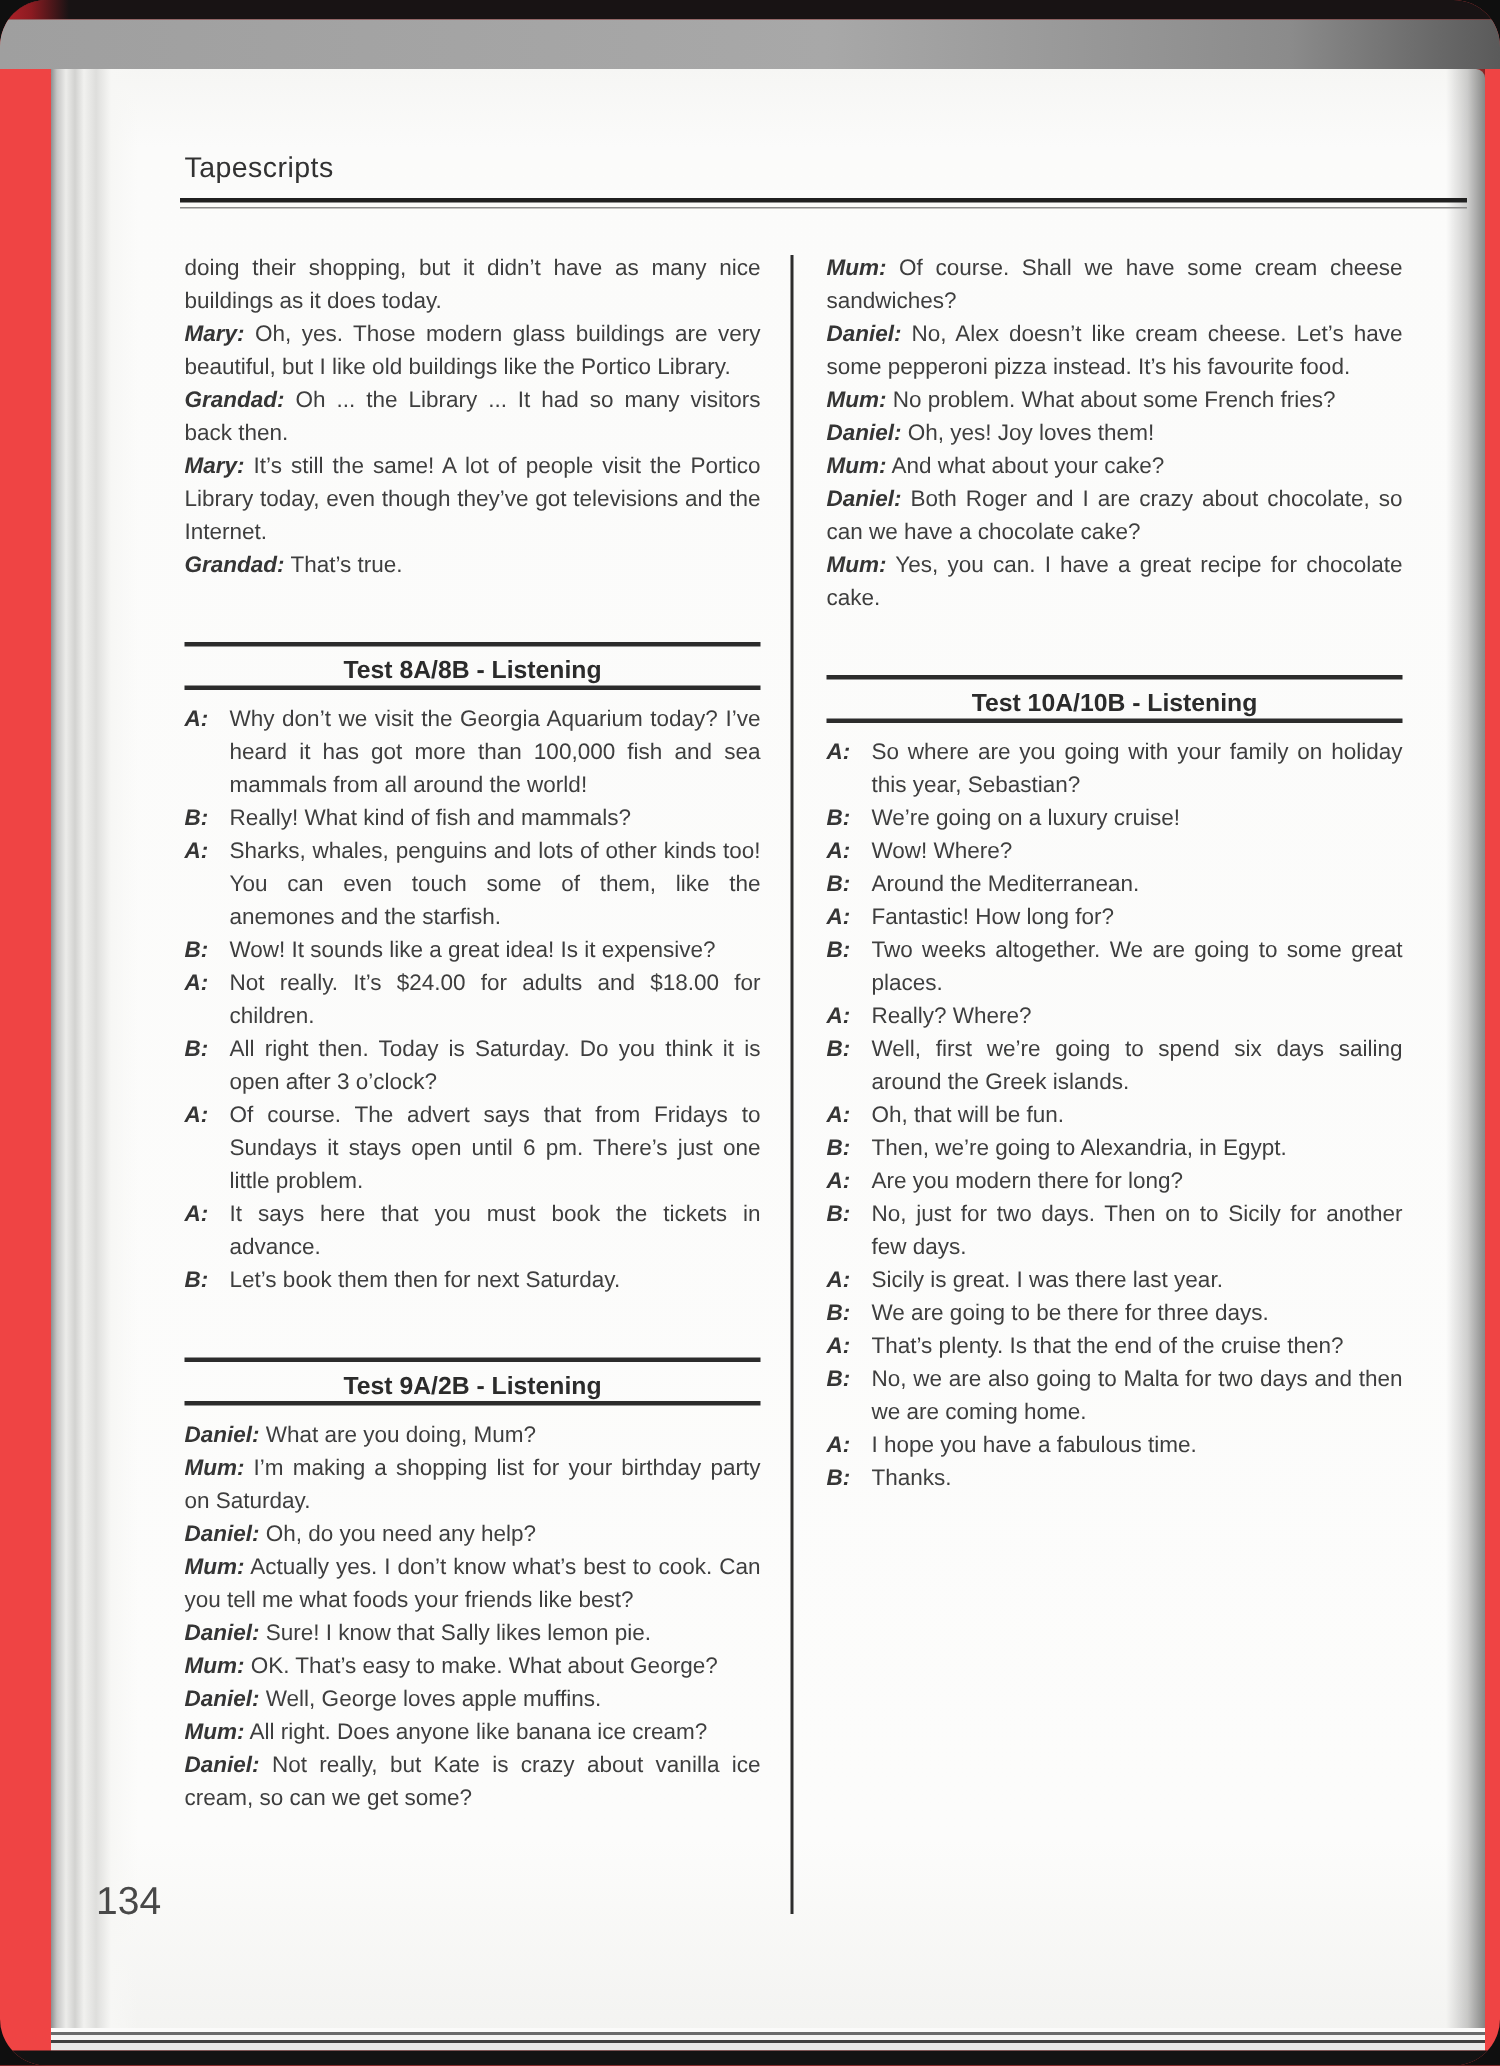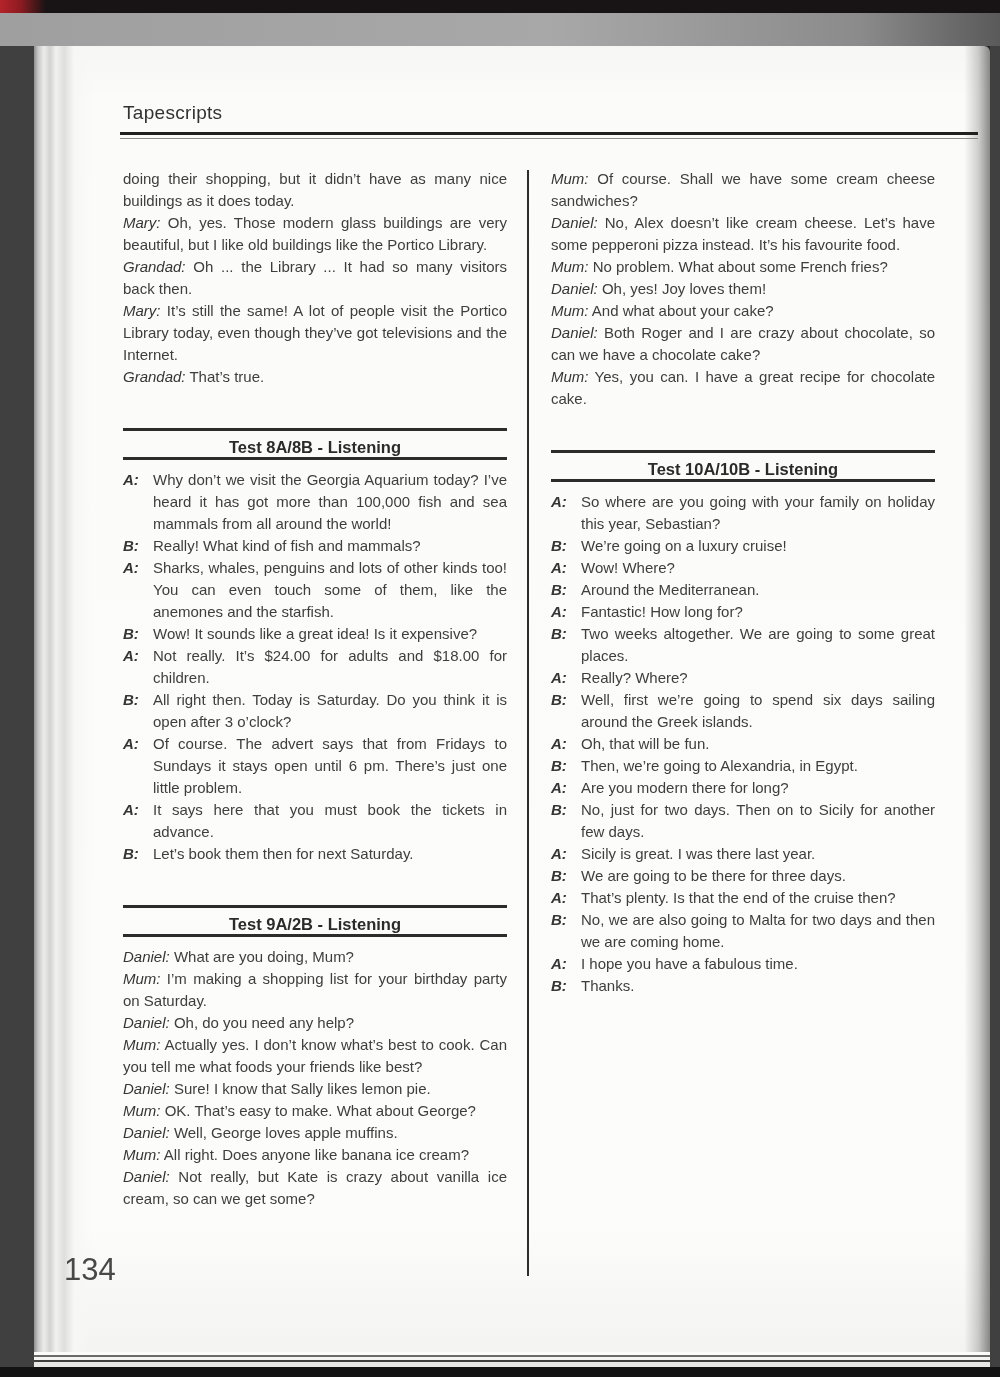--- a/index.html
+++ b/index.html
@@ -2,21 +2,21 @@
 <html><head>
 <meta charset="utf-8">
 <style>
   html,body{margin:0;padding:0;}
   body{
     width:1000px;height:1377px;
     background:#0f0f0f;
     font-family:"Liberation Sans","DejaVu Sans",sans-serif;
     -webkit-font-smoothing:antialiased;
   }
-  .scene{position:relative;width:1000px;height:1377px;overflow:hidden;background:#404040;}
+  .scene{position:relative;width:1000px;height:1377px;overflow:hidden;background:#ef4444;border-radius:31px;}
 
   
   .top-bar{position:absolute;top:0;left:0;width:100%;height:13px;background:#181314;}
   .red-corner{position:absolute;left:0;top:0;width:46px;height:13px;
     background:linear-gradient(90deg,#b5232a 0%,#8c1b21 45%,rgba(24,19,20,0) 100%);}
   .gray-strip{position:absolute;top:13px;left:0;width:100%;height:33px;
     background:linear-gradient(90deg,#9f9f9f 0%,#a8a8a8 55%,#8b8b8b 86%,#5a5a5a 100%);}
 
   
   .page{position:absolute;left:34px;top:46px;width:956px;height:1312px;
@@ -32,30 +32,30 @@
   .header-title{position:absolute;left:89px;top:56px;font-size:19px;letter-spacing:.3px;color:#323232;}
   .header-rule{position:absolute;left:86px;top:86px;width:858px;height:3px;background:#202020;}
   .header-rule-echo{position:absolute;left:86px;top:92px;width:858px;height:1px;background:#8a8a8a;}
 
   
   .columns{position:absolute;left:89px;top:122px;width:812px;display:flex;gap:44px;}
   .col{width:384px;}
   .divider{position:absolute;left:493px;top:124px;width:2px;height:1106px;background:#2d2d2d;}
 
   .para{margin:0;text-align:justify;font-size:15px;line-height:22px;color:#3e3e3e;}
-  .speaker{font-weight:normal;font-style:italic;color:#353535;}
+  .speaker{font-weight:bold;font-style:italic;color:#353535;}
   .ab-item{margin:0;padding-left:30px;text-indent:-30px;text-align:justify;
     font-size:15px;line-height:22px;color:#3e3e3e;}
   .ab-label{display:inline-block;width:30px;text-indent:0;font-weight:bold;font-style:italic;color:#353535;}
 
   .section-heading{margin:40px 0 9px 0;padding:7px 0 0;text-align:center;
     font-weight:bold;font-size:16.5px;color:#2b2b2b;
     border-top:3px solid #2c2c2c;border-bottom:3px solid #2c2c2c;}
 
-  .page-number{position:absolute;left:30px;top:1206px;font-size:31px;color:#484848;}
+  .page-number{position:absolute;left:30px;top:1206px;font-size:26px;color:#484848;}
 
   
   .bottom-lines{position:absolute;left:34px;top:1352px;width:956px;height:15px;
     background:linear-gradient(180deg,#fbfbfa 0 3px,#6a6a6a 3px 5px,#f4f4f3 5px 8px,
       #3f3f3f 8px 10px,#e8e8e7 10px 15px);}
   .bottom-bar{position:absolute;left:0;top:1367px;width:100%;height:10px;background:#131313;}
 </style>
 </head>
 <body>
 

